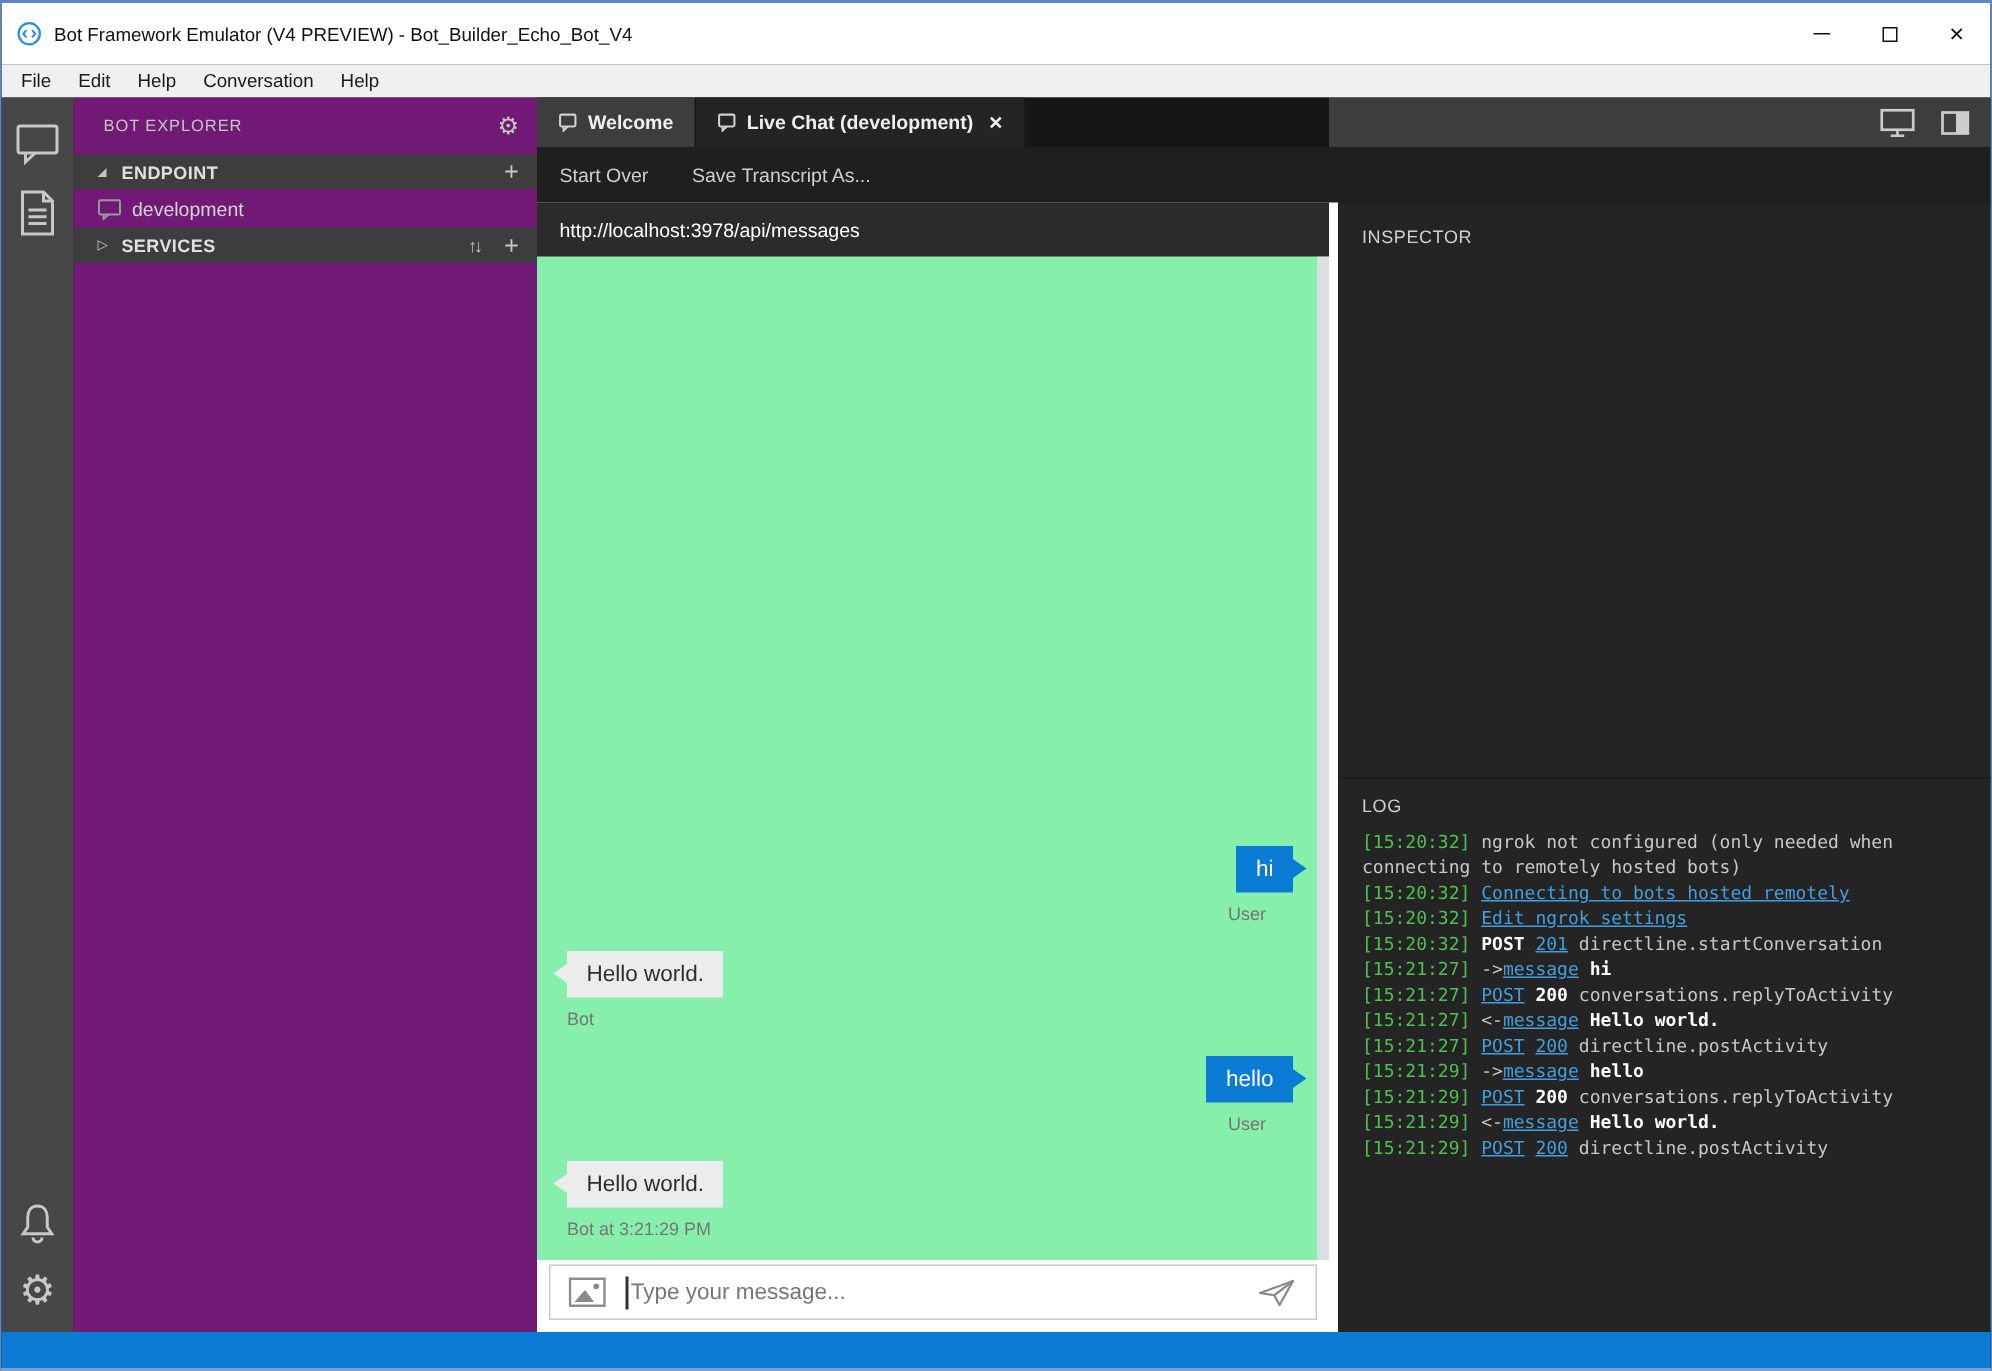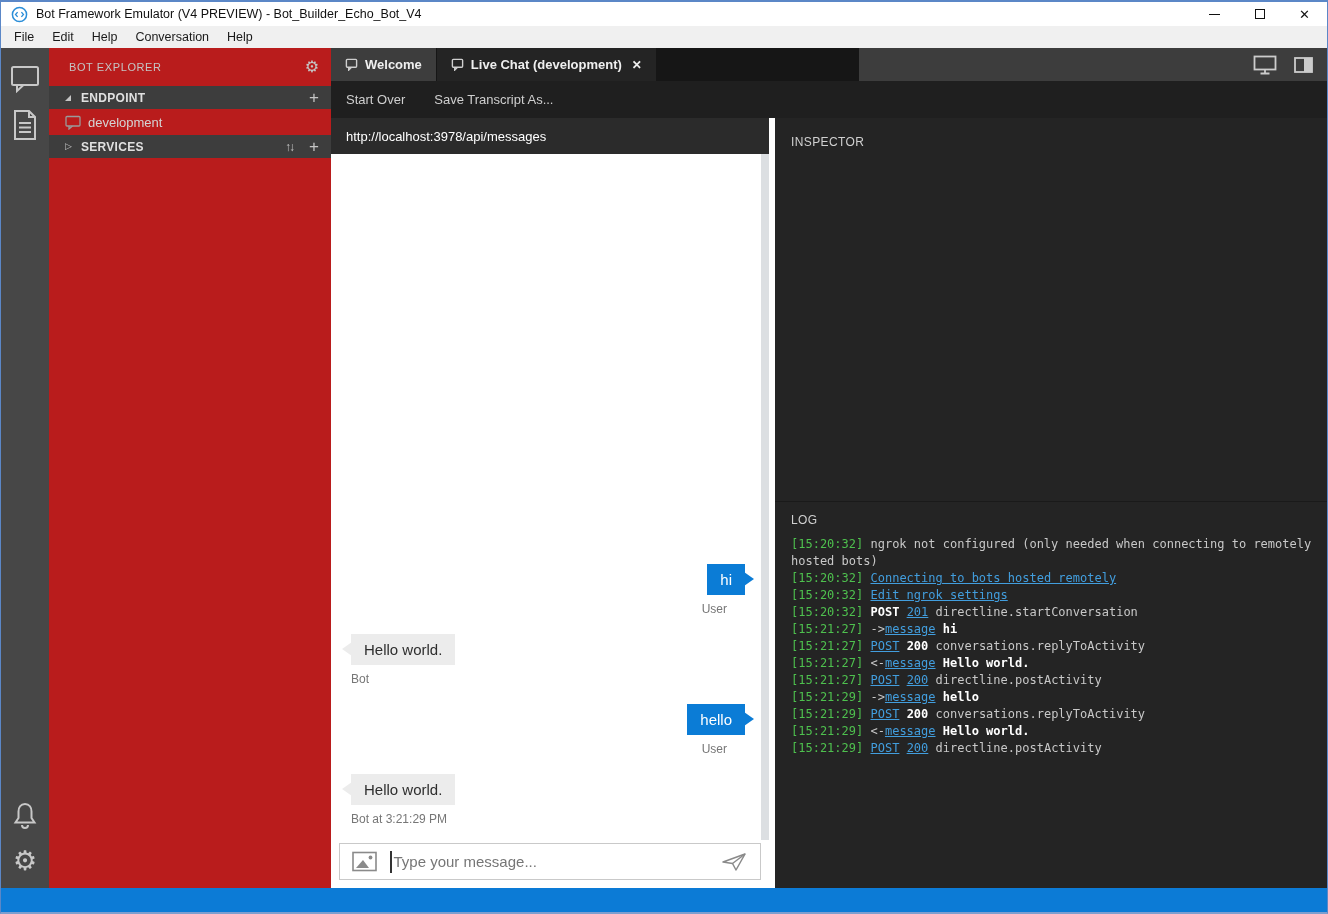--- a/index.html
+++ b/index.html
@@ -4,41 +4,41 @@
 <style>
   * { margin:0; padding:0; box-sizing:border-box; }
   html,body { width:1328px; height:914px; background:#000; }
   body { font-family:"Liberation Sans", sans-serif; }
   .window{
     width:1328px; height:914px; display:flex; flex-direction:column;
     border:1px solid #5b87c7; border-top:2px solid #5b87c7; border-bottom:2px solid #7d9ecf;
     background:#242424; overflow:hidden;
   }
   
-  .titlebar{ height:24px; background:#ffffff; display:flex; align-items:center; flex:0 0 auto; }
+  .titlebar{ height:41px; background:#ffffff; display:flex; align-items:center; flex:0 0 auto; }
   .app-icon{ margin-left:10px; width:17px; height:17px; flex:0 0 auto; }
   .title-text{ margin-left:8px; font-size:12.5px; color:#111; }
   .win-controls{ margin-left:auto; display:flex; height:100%; }
   .win-btn{ width:45px; height:100%; display:flex; align-items:center; justify-content:center; cursor:default; }
   .glyph-min{ width:11px; height:1px; background:#111; display:block; }
   .glyph-max{ width:10px; height:10px; border:1px solid #111; display:block; }
   .glyph-close{ font-size:13px; color:#111; line-height:1; }
   
   .menubar{ height:22px; background:#f0f0f0; display:flex; align-items:center; padding-left:4px; flex:0 0 auto; }
   .menu-item{ padding:0 9px; font-size:12.5px; color:#1a1a1a; }
   
   .main{ flex:1 1 auto; display:flex; min-height:0; }
   
   .activitybar{ width:48px; background:#474747; display:flex; flex-direction:column; align-items:center; flex:0 0 auto; }
   .act-icon{ margin-top:16px; color:#c8c8c8; }
   .act-icon.push-down{ margin-top:auto; }
   .act-icon.last{ margin-top:14px; margin-bottom:14px; }
   .gear-glyph{ font-size:27px; color:#c8c8c8; line-height:1; font-family:"DejaVu Sans", sans-serif; }
   
-  .sidebar{ width:282px; background:#b91c1c; display:flex; flex-direction:column; flex:0 0 auto; }
+  .sidebar{ width:309px; background:#701a75; display:flex; flex-direction:column; flex:0 0 auto; }
   .sidebar-header{ height:38px; display:flex; align-items:center; padding:0 12px 0 20px; }
   .sidebar-title{ font-size:11px; letter-spacing:.6px; color:#c5c5c5; }
   .sidebar-gear{ margin-left:auto; font-size:16px; color:#c5c5c5; line-height:1; font-family:"DejaVu Sans", sans-serif; }
   .section-header{ height:23px; background:#3d3d3d; display:flex; align-items:center; padding:0 12px 0 16px; margin-bottom:1px; }
   .tw-exp{ width:0; height:0; border-left:6px solid transparent; border-bottom:6px solid #c5c5c5; margin-right:10px; }
   .tw-col{ font-size:9px; color:#c5c5c5; margin-right:9px; line-height:1; }
   .section-label{ font-size:12px; font-weight:bold; color:#e0e0e0; letter-spacing:.3px; }
   .section-actions{ margin-left:auto; display:flex; align-items:center; gap:16px; }
   .sort-icon{ font-size:12px; color:#c5c5c5; letter-spacing:-2px; }
   .plus-icon{ font-size:17px; color:#c5c5c5; font-weight:400; line-height:1; }
@@ -53,21 +53,21 @@
   .tab.inactive{ background:#3d3d3d; }
   .tab.active{ background:#242424; }
   .tab-icon{ margin-right:7px; }
   .tab-label{ font-size:13px; font-weight:600; color:#efefef; white-space:nowrap; }
   .tab-close{ margin-left:10px; color:#efefef; font-size:12px; font-weight:bold; }
   .inspector-topstrip{ flex:1 1 auto; background:#3d3d3d; display:flex; align-items:center; justify-content:flex-end; gap:17px; padding-right:14px; }
   .row-toolbar{ height:37px; background:#1f1f1f; display:flex; align-items:center; padding-left:15px; gap:29px; flex:0 0 auto; }
   .toolbar-item{ font-size:13px; color:#cfcfcf; white-space:nowrap; }
   .row-body{ flex:1 1 auto; display:flex; min-height:0; }
   
-  .chat-col{ width:438px; flex:0 0 auto; display:flex; flex-direction:column; background:#ffffff; }
+  .chat-col{ width:528px; flex:0 0 auto; display:flex; flex-direction:column; background:#86efac; }
   .urlbar{ height:36px; background:#2b2b2b; display:flex; align-items:center; padding-left:15px; flex:0 0 auto; }
   .url-text{ font-size:13px; color:#ffffff; }
   .feed{ flex:1 1 auto; position:relative; display:flex; flex-direction:column; justify-content:flex-end; padding-bottom:14px; overflow:hidden; }
   .feed-scrollbar{ position:absolute; top:0; right:0; bottom:0; width:8px; background:#dcdfe2; }
   .msg-group{ width:100%; margin-top:18px; display:flex; flex-direction:column; }
   .bubble{ position:relative; width:fit-content; font-size:15px; padding:7px 13px; }
   .from-user .bubble{ align-self:flex-end; margin-right:24px; background:#0b7cd6; color:#ffffff; }
   .from-bot .bubble{ align-self:flex-start; margin-left:20px; background:#ececec; color:#2e2e2e; }
   .tail{ position:absolute; top:8px; width:0; height:0; border-top:7px solid transparent; border-bottom:7px solid transparent; }
   .from-user .tail{ right:-9px; border-left:10px solid #0b7cd6; }

